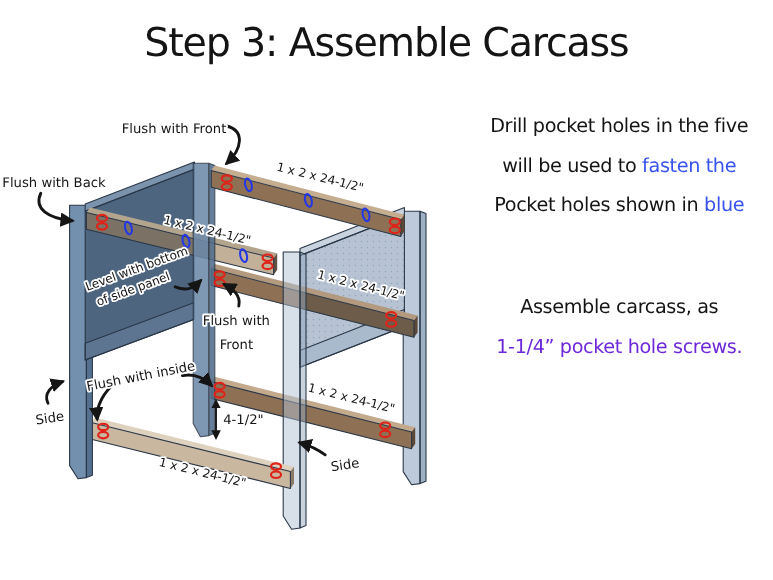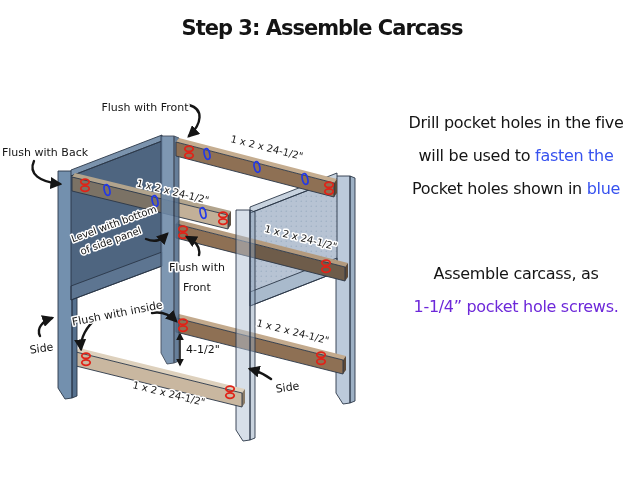--- a/index.html
+++ b/index.html
@@ -1,20 +1,20 @@
 <!DOCTYPE html>
 <html><head>
 <meta charset="utf-8">
 <style>
   html,body{margin:0;padding:0;background:#fff;}
   body{width:644px;height:483px;position:relative;overflow:hidden;
        font-family:"DejaVu Sans",sans-serif;color:#151515;}
   .title{position:absolute;top:16px;left:0;width:644px;text-align:center;
-         font-size:21px;font-weight:bold;letter-spacing:-1px;color:#141414;white-space:nowrap;}
-  .right-col{position:absolute;left:390px;top:106px;width:252px;text-align:center;
+         font-size:33px;font-weight:normal;letter-spacing:-1px;color:#141414;white-space:nowrap;}
+  .right-col{position:absolute;left:390px;top:88px;width:252px;text-align:center;
              font-size:16px;line-height:33px;letter-spacing:-0.3px;color:#141414;}
   .line{white-space:nowrap;}
   .blue{color:#3752ef;}
   .red{color:#6d28d9;}
   .para2{margin-top:52px;}
   svg{position:absolute;left:0;top:0;}
   svg text{font-family:"DejaVu Sans",sans-serif;fill:#151515;}
   .lbl{font-size:11px;}
   .lbl-sm{font-size:10px;}
   .halo{paint-order:stroke;stroke:#ffffff;stroke-width:3px;stroke-linejoin:round;}

